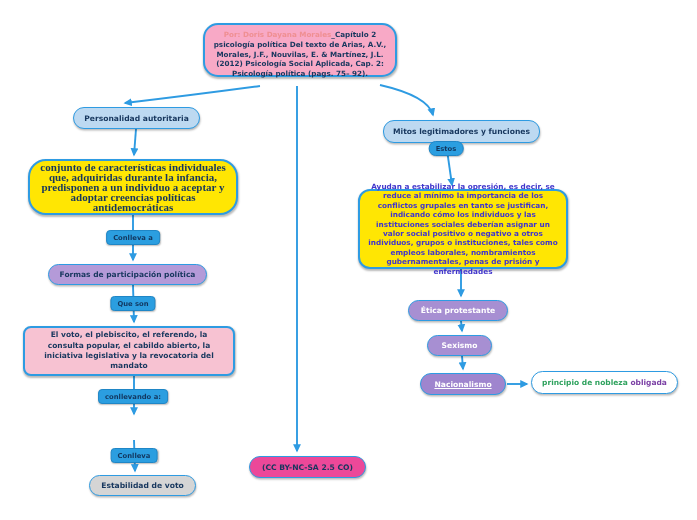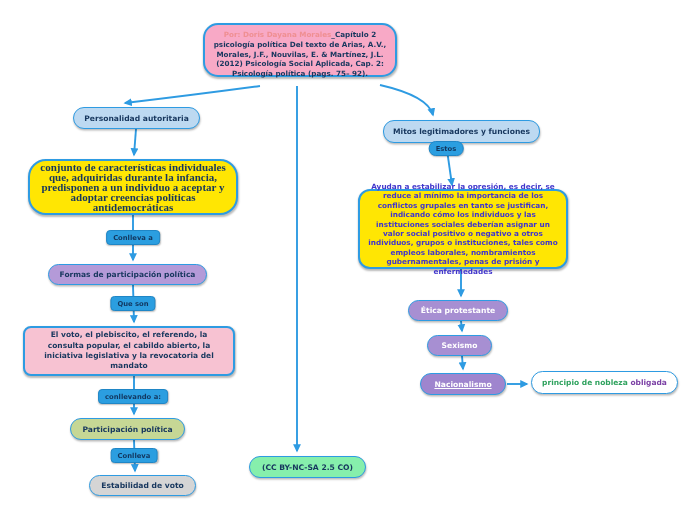--- a/index.html
+++ b/index.html
@@ -32,21 +32,21 @@
   .participacion{left:70px;top:418px;width:115px;height:22px;background:#c6d795;}
   .estabilidad{left:70px;top:475px;width:107px;height:21px;background:#d5d5d5;margin-left:19px;}
   .mitos{left:363px;top:120px;width:157px;height:23px;background:#bdd9f1;margin-left:20px;}
   .yellow-right{left:358px;top:189px;width:210px;height:80px;background:#ffe603;border-radius:12px;font-size:7.3px;line-height:9.4px;color:#4136cc;}
   .etica{left:408px;top:300px;width:100px;height:21px;background:#a78fd2;color:#ffffff;}
   .sexismo{left:427px;top:335px;width:65px;height:21px;background:#a78fd2;color:#ffffff;}
   .nacionalismo{left:420px;top:373px;width:86px;height:22px;background:#9f85ce;color:#ffffff;text-decoration:underline;}
   .principio{left:531px;top:371px;width:147px;height:23px;background:#ffffff;border-radius:12px;font-size:7.5px;display:block;padding-top:6px;}
   .principio .p1{color:#2fa25e;}
   .principio .p2{color:#7a3fa4;}
-  .cc-node{left:249px;top:456px;width:117px;height:22px;background:#86efac;border-radius:11px;font-size:7.6px;}
+  .cc-node{left:249px;top:456px;width:117px;height:22px;background:#ec4899;border-radius:11px;font-size:7.6px;}
 </style>
 </head>
 <body>
 
 <div id="stage">
 
   <svg class="connectors" width="697" height="520" viewBox="0 0 697 520">
     <defs>
       <marker id="arrow" viewBox="0 0 8 8" refX="6.2" refY="4" markerWidth="4.6" markerHeight="4.6" orient="auto-start-reverse">
         <path d="M0,0.4 L7.6,4 L0,7.6 Z" fill="#2e9be2"></path>
@@ -94,23 +94,20 @@
   </div>
 
   <div class="node bigbox pink2">
     <span>El voto, el plebiscito, el referendo, la consulta popular, el cabildo abierto, la iniciativa legislativa y la revocatoria del mandato</span>
   </div>
 
   <div class="label" style="left:133px;top:389px;">
     <span>conllevando a:</span>
   </div>
 
-  <div class="node pill participacion">
-    <span>Participación política</span>
-  </div>
 
   <div class="label" style="left:134px;top:448px;">
     <span>Conlleva</span>
   </div>
 
   <div class="node pill estabilidad">
     <span>Estabilidad de voto</span>
   </div>
 
   <div class="node pill mitos">

